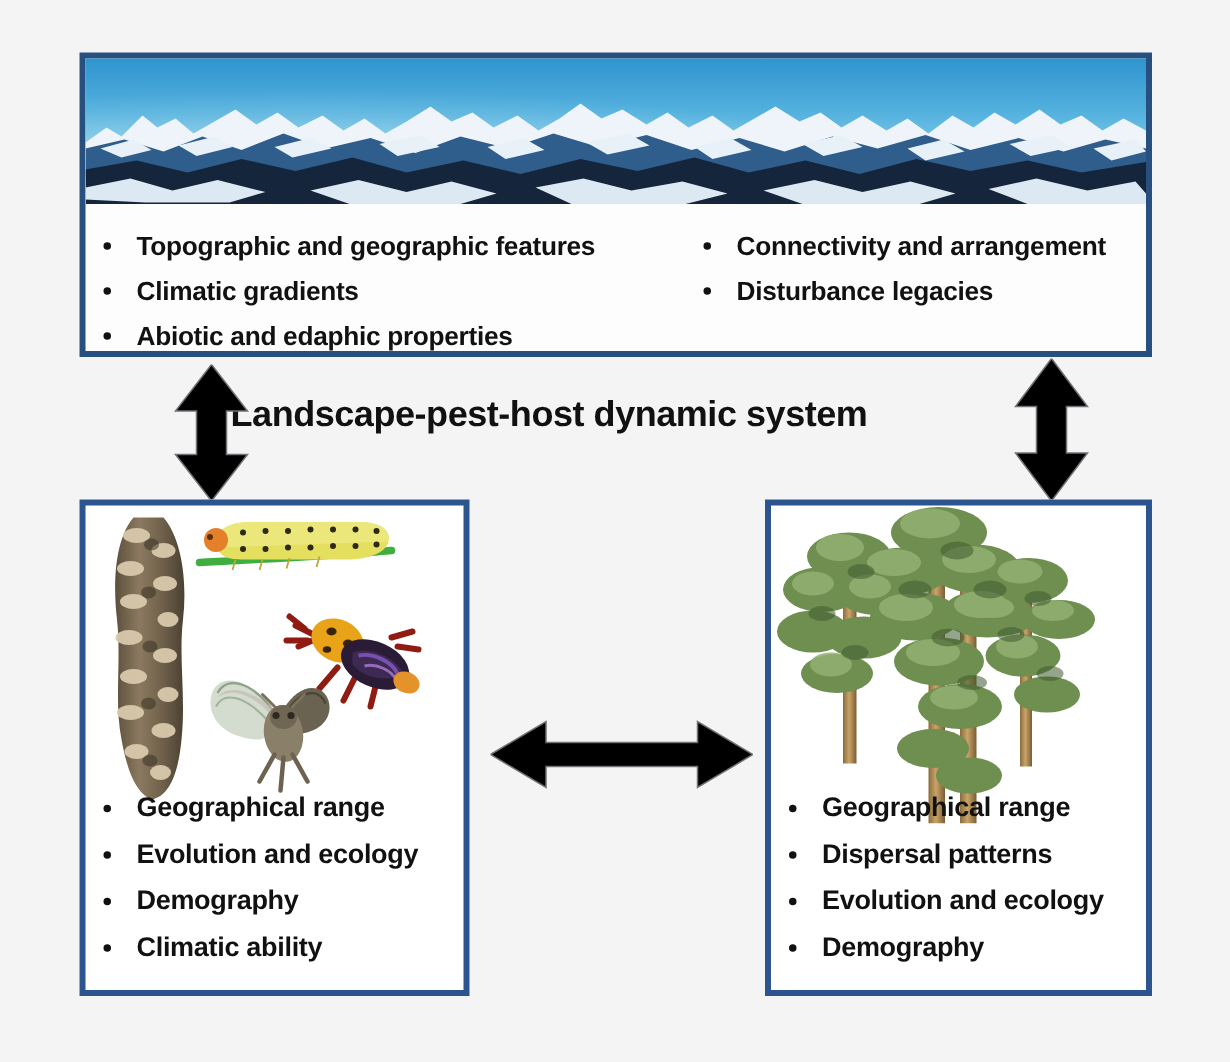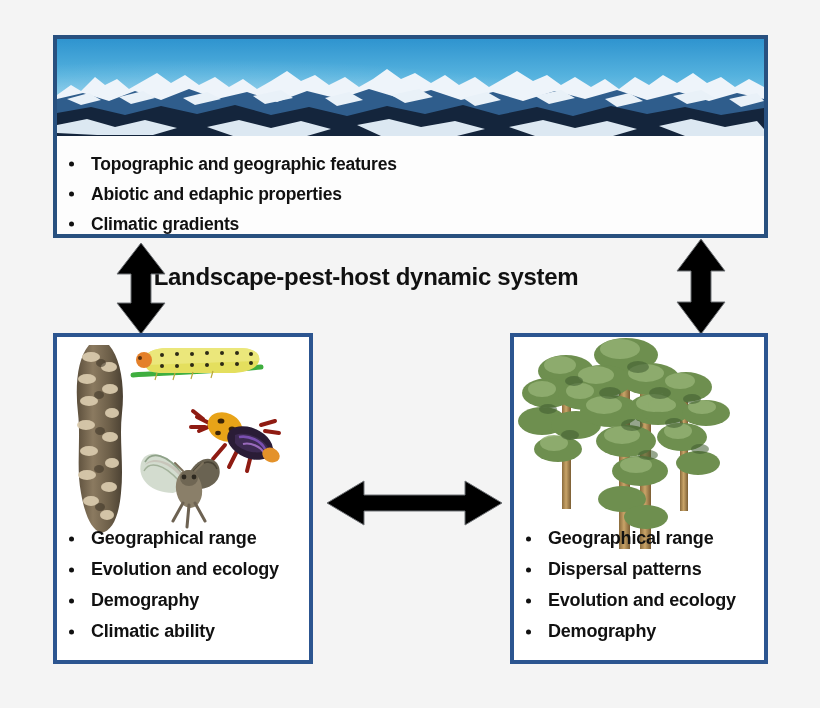--- a/index.html
+++ b/index.html
@@ -223,26 +223,28 @@
           <path d="M602,11 L634,4 L668,12 L700,6 L707,14 L707,21 L628,21 Z"></path>
         </g>
       </svg>
     </div>
   </div>
 
   <div class="top-cols">
     <div class="top-col-left">
       <ul class="bullets">
         <li>Topographic and geographic features</li>
+        <li>Climatic gradients</li>
         <li>Abiotic and edaphic properties</li>
-        <li>Climatic gradients</li>
       </ul>
     </div>
     <div class="top-col-right">
       <ul class="bullets">
+        <li>Connectivity and arrangement</li>
+        <li>Disturbance legacies</li>
       </ul>
     </div>
   </div>
 </div>
 
 <div class="caption">Landscape-pest-host dynamic system</div>
 
 <div class="arrow arrow-v-left">
   <svg width="56" height="91" viewBox="0 0 56 91">
     <path d="M28,0 L52,31 L38,31 L38,60 L52,60 L28,91 L4,60 L18,60 L18,31 L4,31 Z" fill="#000000" stroke="#6f7276" stroke-width="1"></path>

